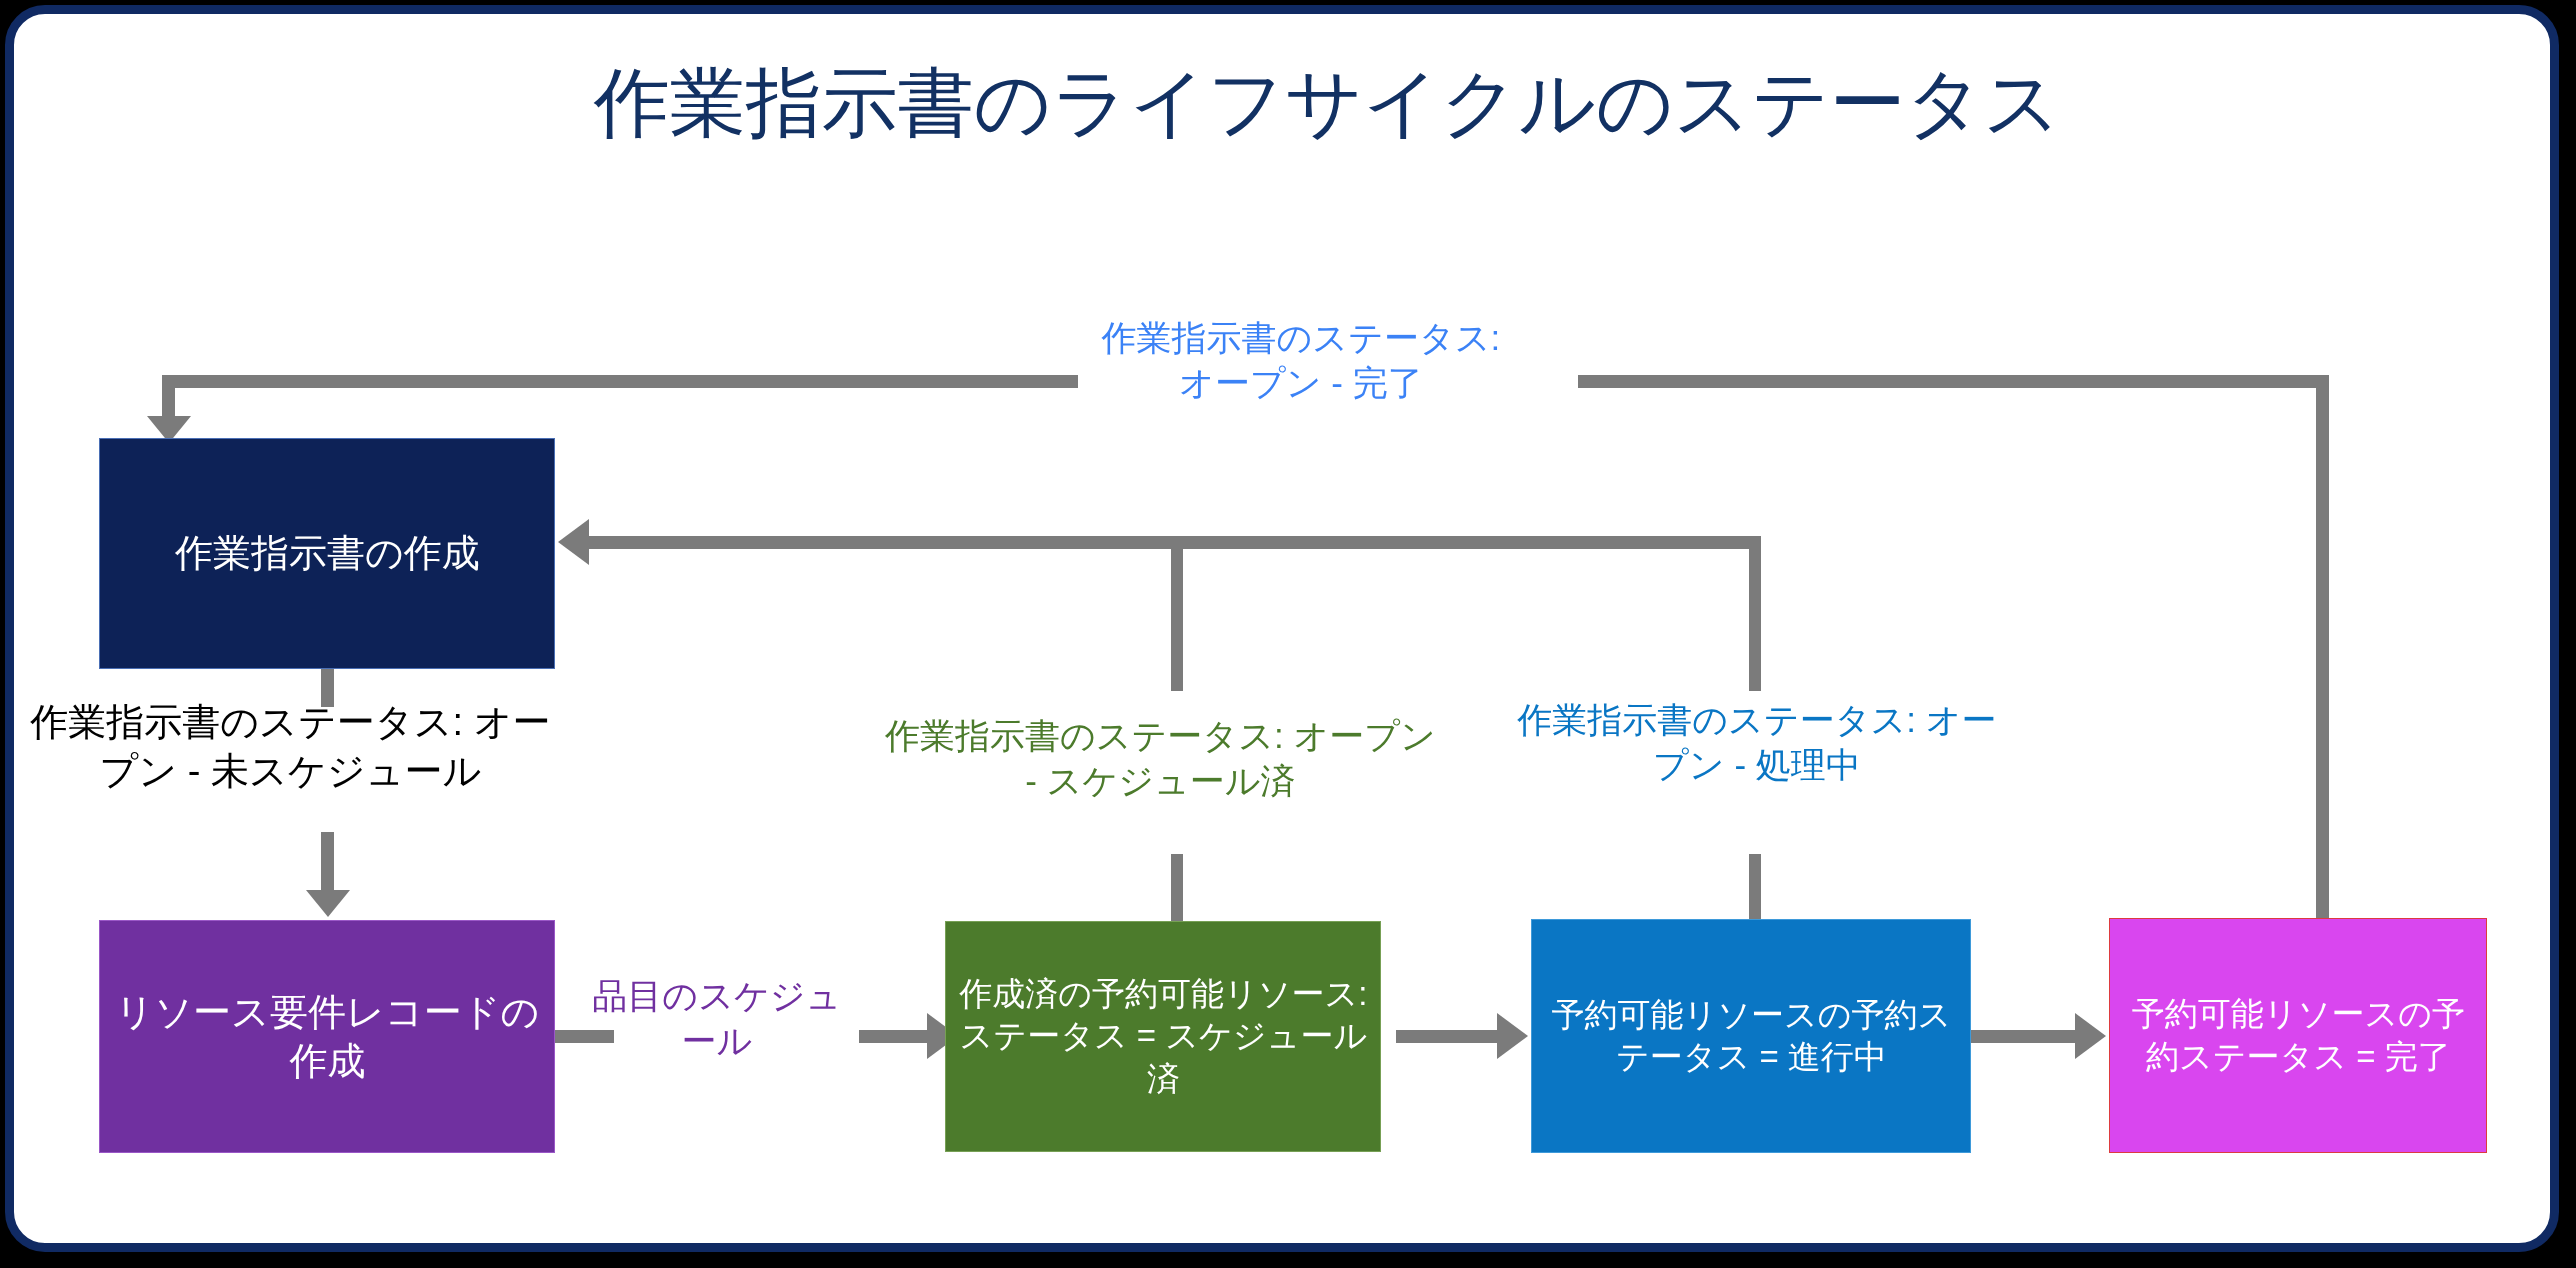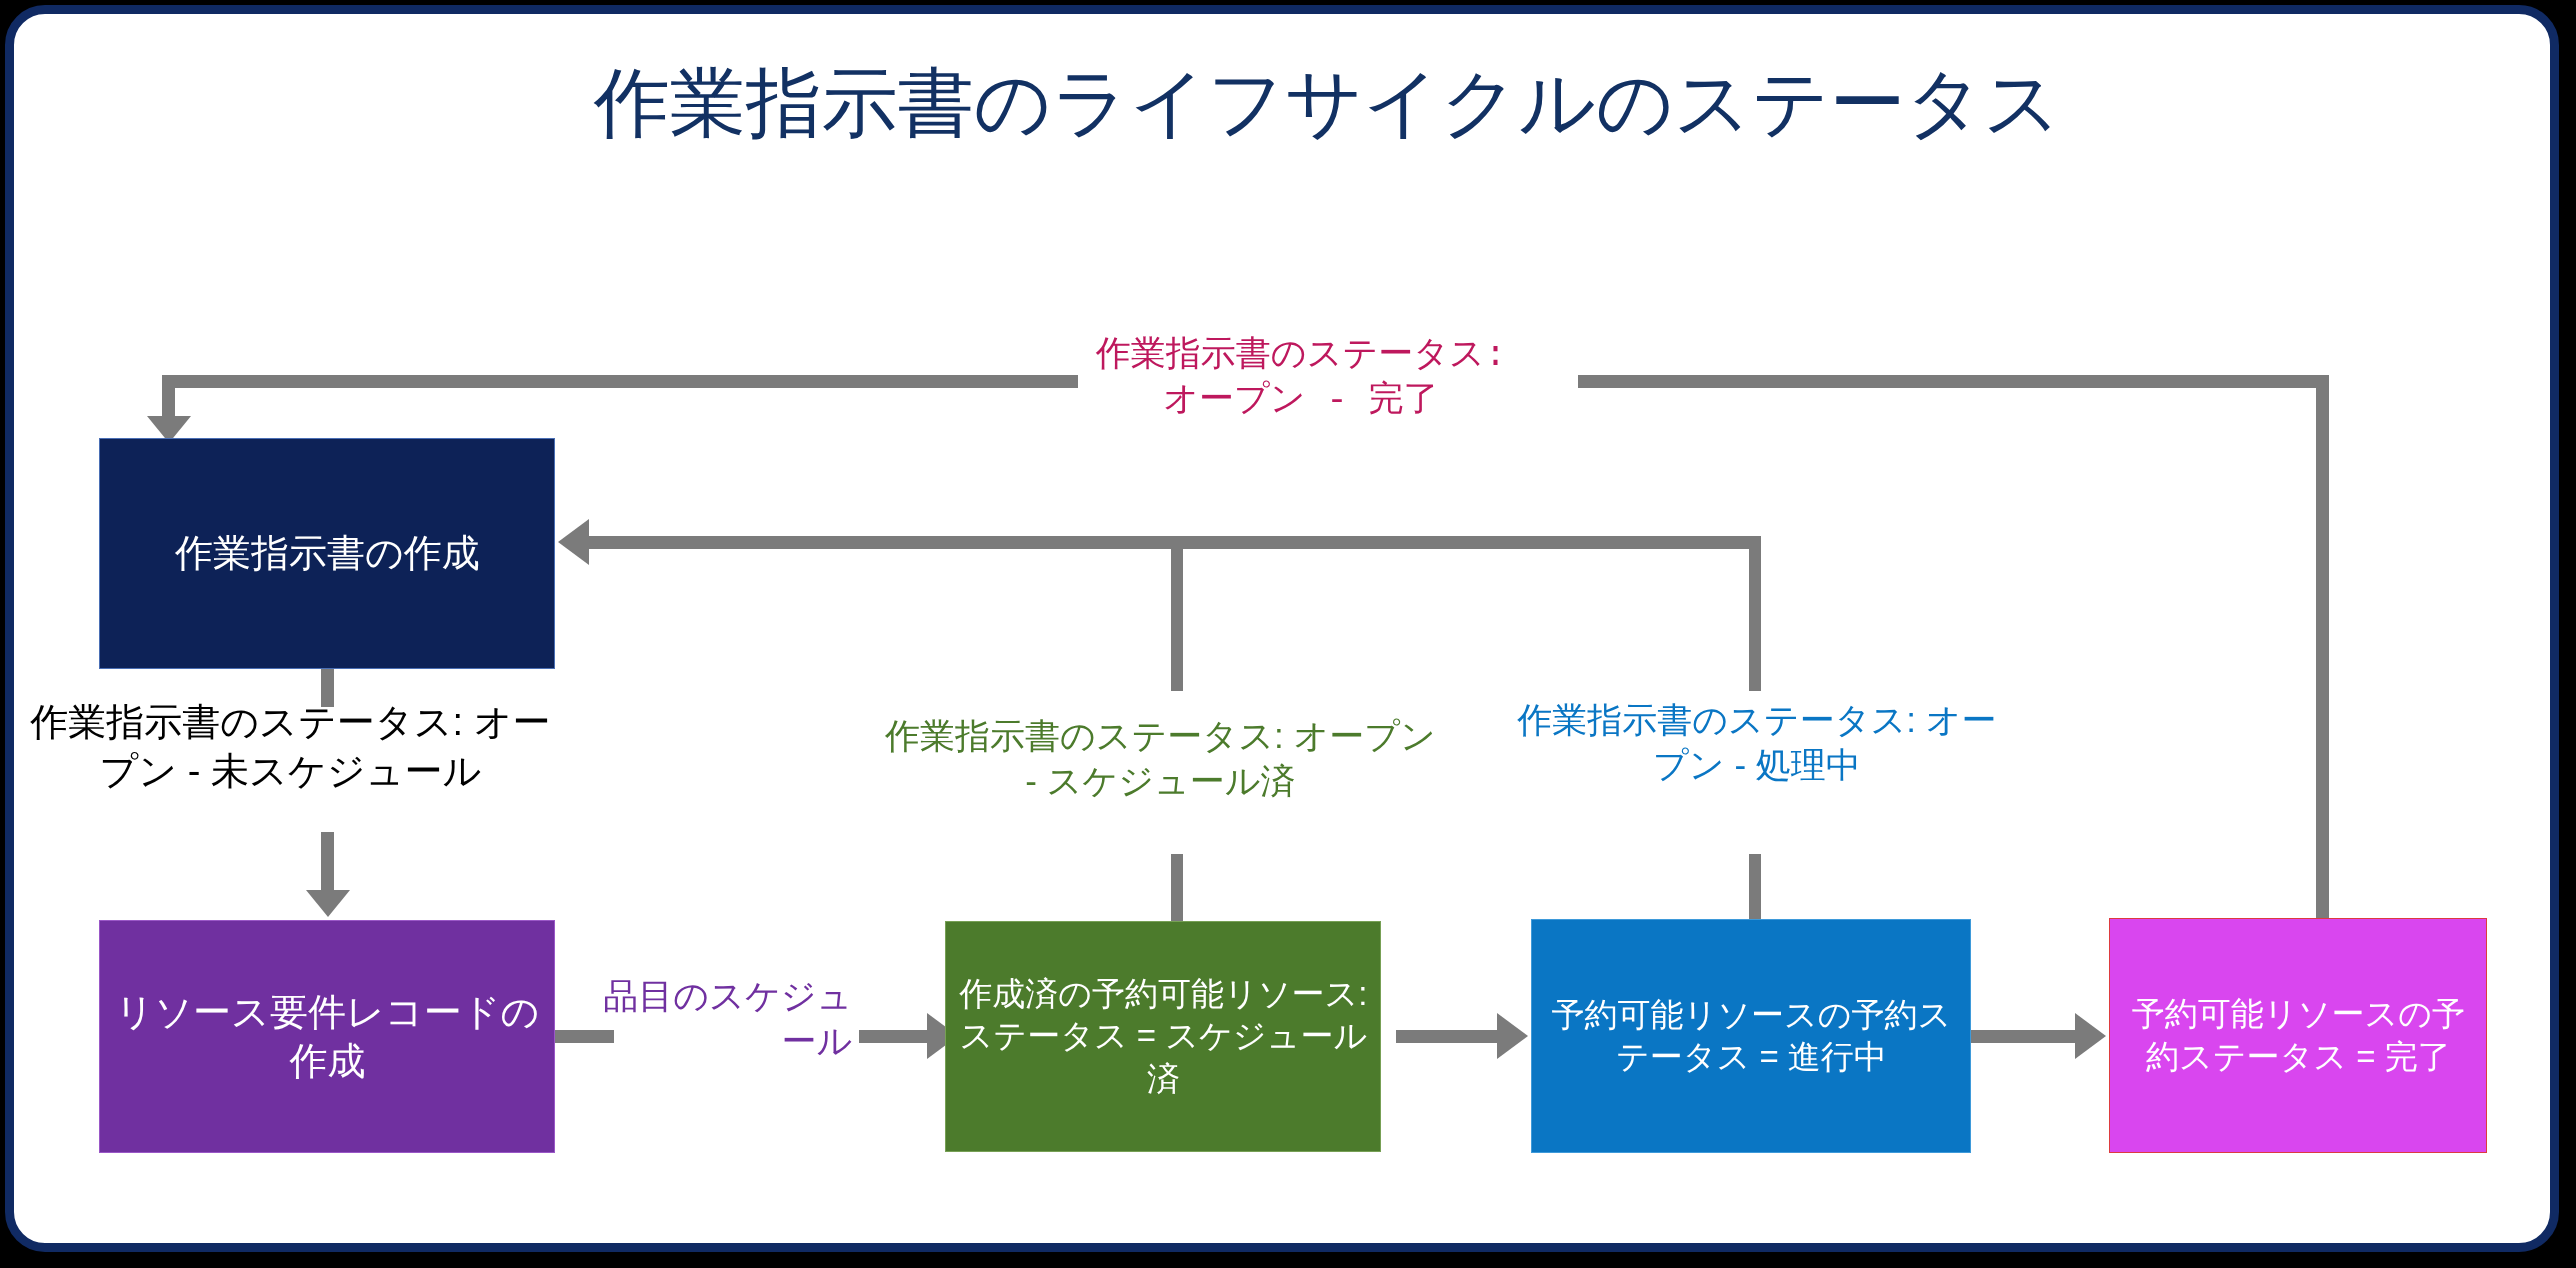--- a/index.html
+++ b/index.html
@@ -43,25 +43,25 @@
   .ah{position:absolute;width:0;height:0;}          
   .ah-down {border-left:22px solid transparent;border-right:22px solid transparent;
             border-top:27px solid #7B7B7B;}
   .ah-left {border-top:23.5px solid transparent;border-bottom:23.5px solid transparent;
             border-right:31px solid #7B7B7B;}
   .ah-right{border-top:23.5px solid transparent;border-bottom:23.5px solid transparent;
             border-left:31px solid #7B7B7B;}
 
   
   .lbl{position:absolute;text-align:center;line-height:1.28;}
-  #lbl-completed  {left:1076px;top:320px;  width:421px; font-size:35px;color:#be185d;font-family:Liberation Mono, monospace;}
+  #lbl-completed  {left:1076px;top:302px;  width:421px; font-size:35px;color:#3b82f6;}
   #lbl-unsched    {left:12px;  top:684px;  width:528px; font-size:38px;color:#000000;}
   #lbl-scheduled  {left:863px; top:700px;  width:566px; font-size:35px;color:#4C7B2C;}
   #lbl-processing {left:1487px;top:684px;  width:511px; font-size:35px;color:#0A76C4;}
-  #lbl-sched-item {left:567px; top:960px; width:271px; font-size:35px;color:#7030A0;text-align:right;}
+  #lbl-sched-item {left:567px; top:960px; width:271px; font-size:35px;color:#7030A0;}
 </style>
 </head>
 <body>
 
 <div id="frame">
   <div id="canvas">
 
     <div class="title">作業指示書のライフサイクルのステータス</div>
 
     <div class="ln" style="left:2302px;top:361px;width:12.6px;height:544px;"></div>

